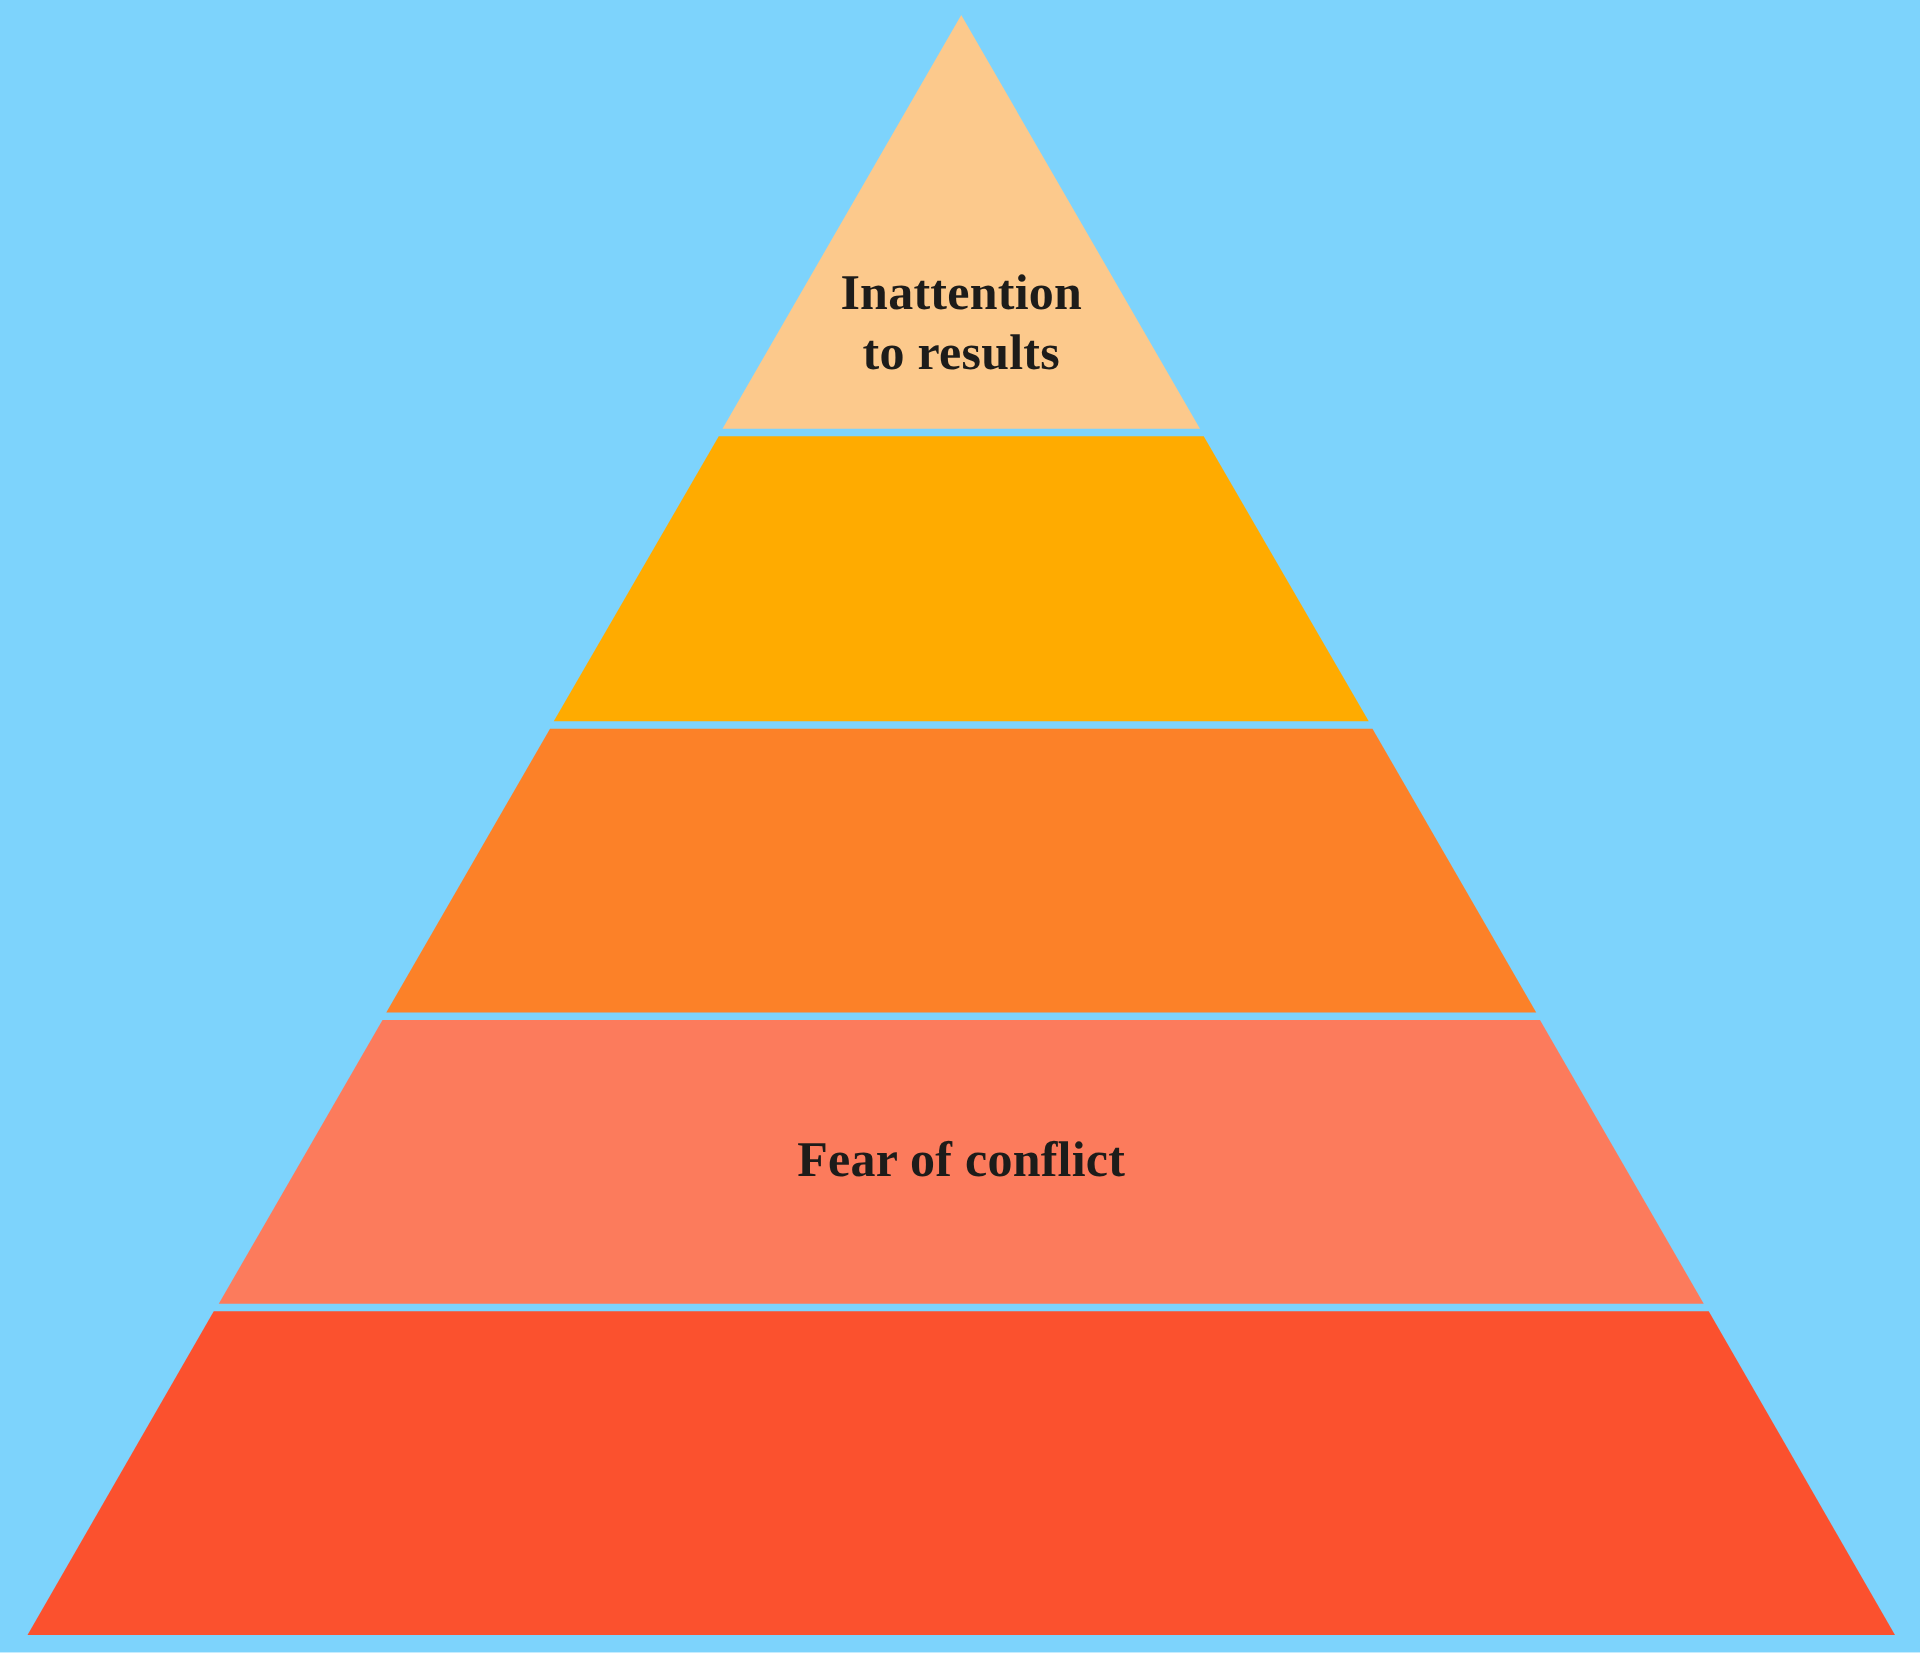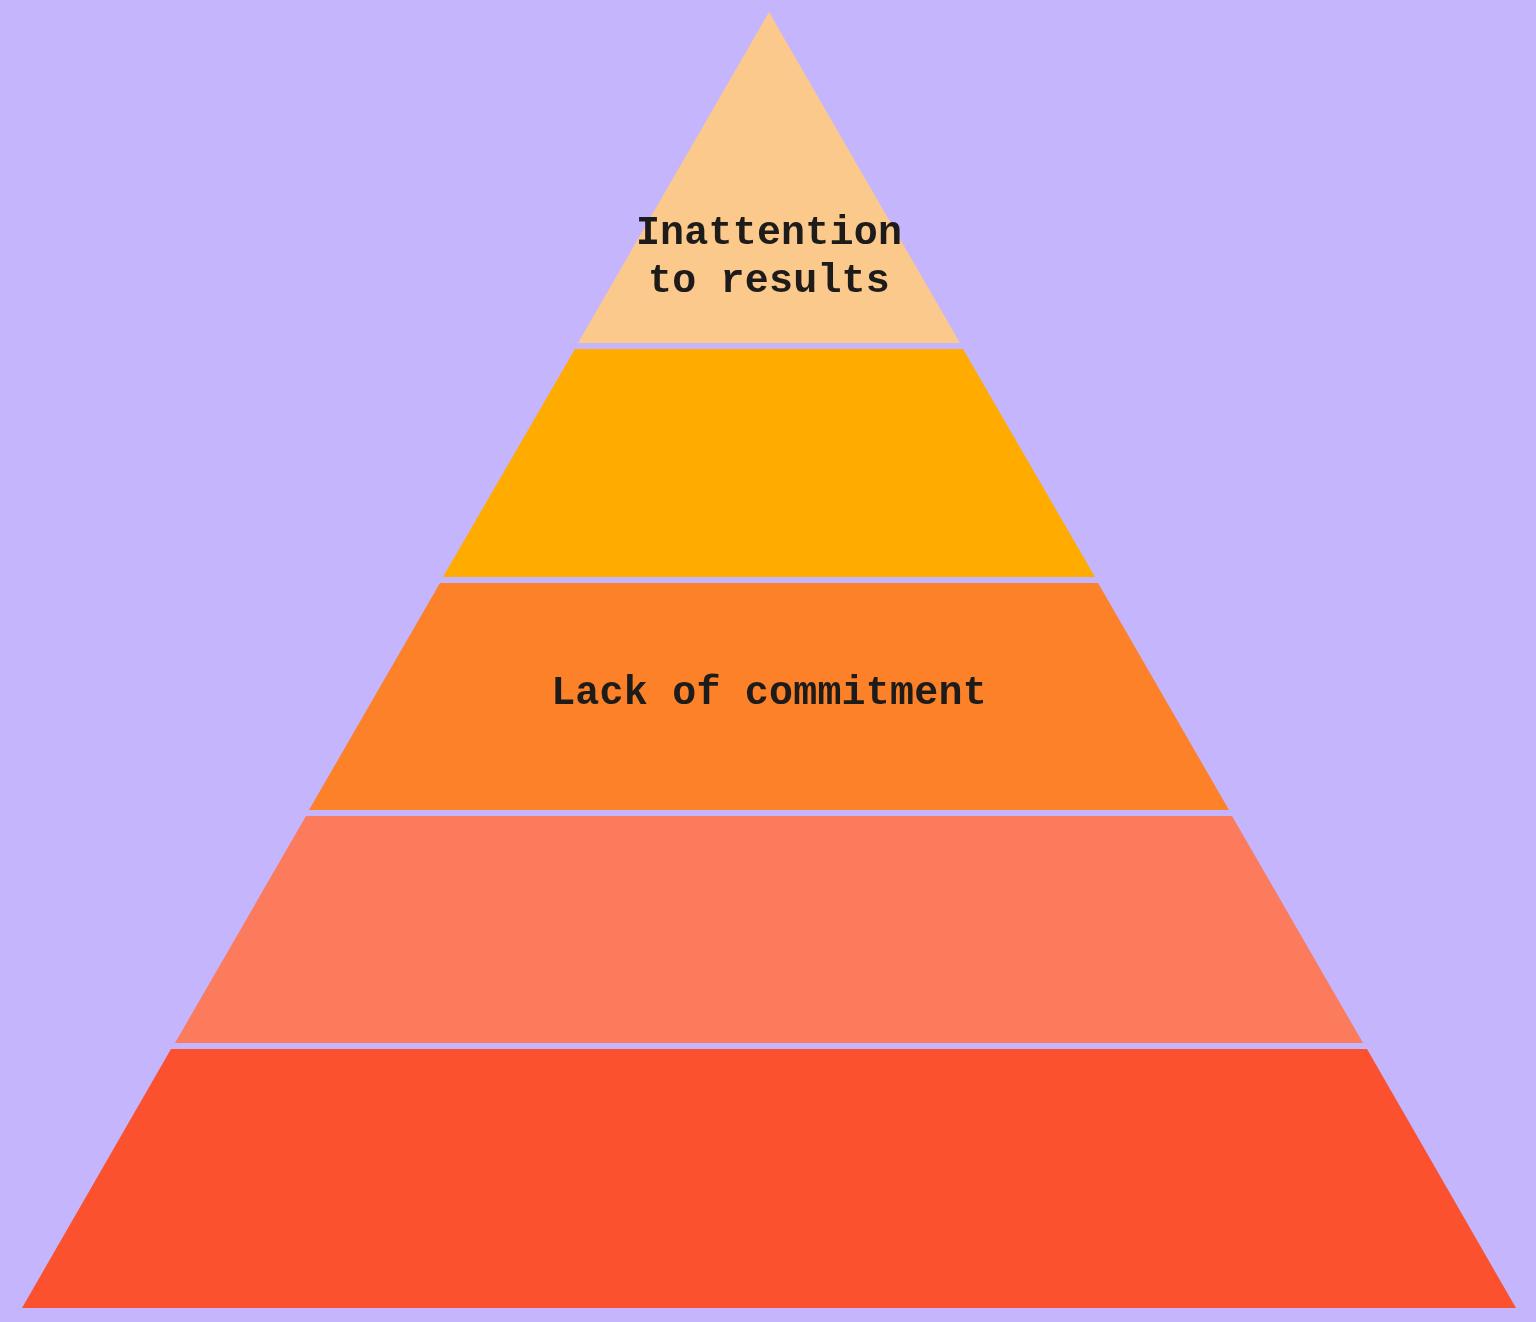--- a/index.html
+++ b/index.html
@@ -4,23 +4,23 @@
 <style>
   html, body {
     margin: 0;
     padding: 0;
     background: #ffffff;
   }
   .canvas {
     position: relative;
     width: 1536px;
     height: 1322px;
-    background: #c4b5fd;
+    background: #7dd3fc;
     overflow: hidden;
-    font-family: Liberation Mono, monospace;
+    font-family: Liberation Serif, serif;
   }
   .pyramid-svg {
     position: absolute;
     left: 0;
     top: 0;
     display: block;
   }
   .tier-label {
     position: absolute;
     left: 769px;
@@ -49,17 +49,17 @@
     <polygon points="575,349 963,349 1095,577 443,577" fill="#FFAB00"></polygon>
     <polygon points="440,583 1098,583 1229,810 309,810" fill="#FC8128"></polygon>
     <polygon points="306,816 1232,816 1363,1043 175,1043" fill="#FC7B5C"></polygon>
     <polygon points="171,1049 1367,1049 1516,1308 22,1308" fill="#FB512E"></polygon>
   </svg>
 
   <div class="tier-label label-1">Inattention
 to results</div>
 
 
-  <div class="tier-label label-3">Lack of commitment</div>
 
+  <div class="tier-label label-4">Fear of conflict</div>
 
 
 </div>
 
 </body></html>

